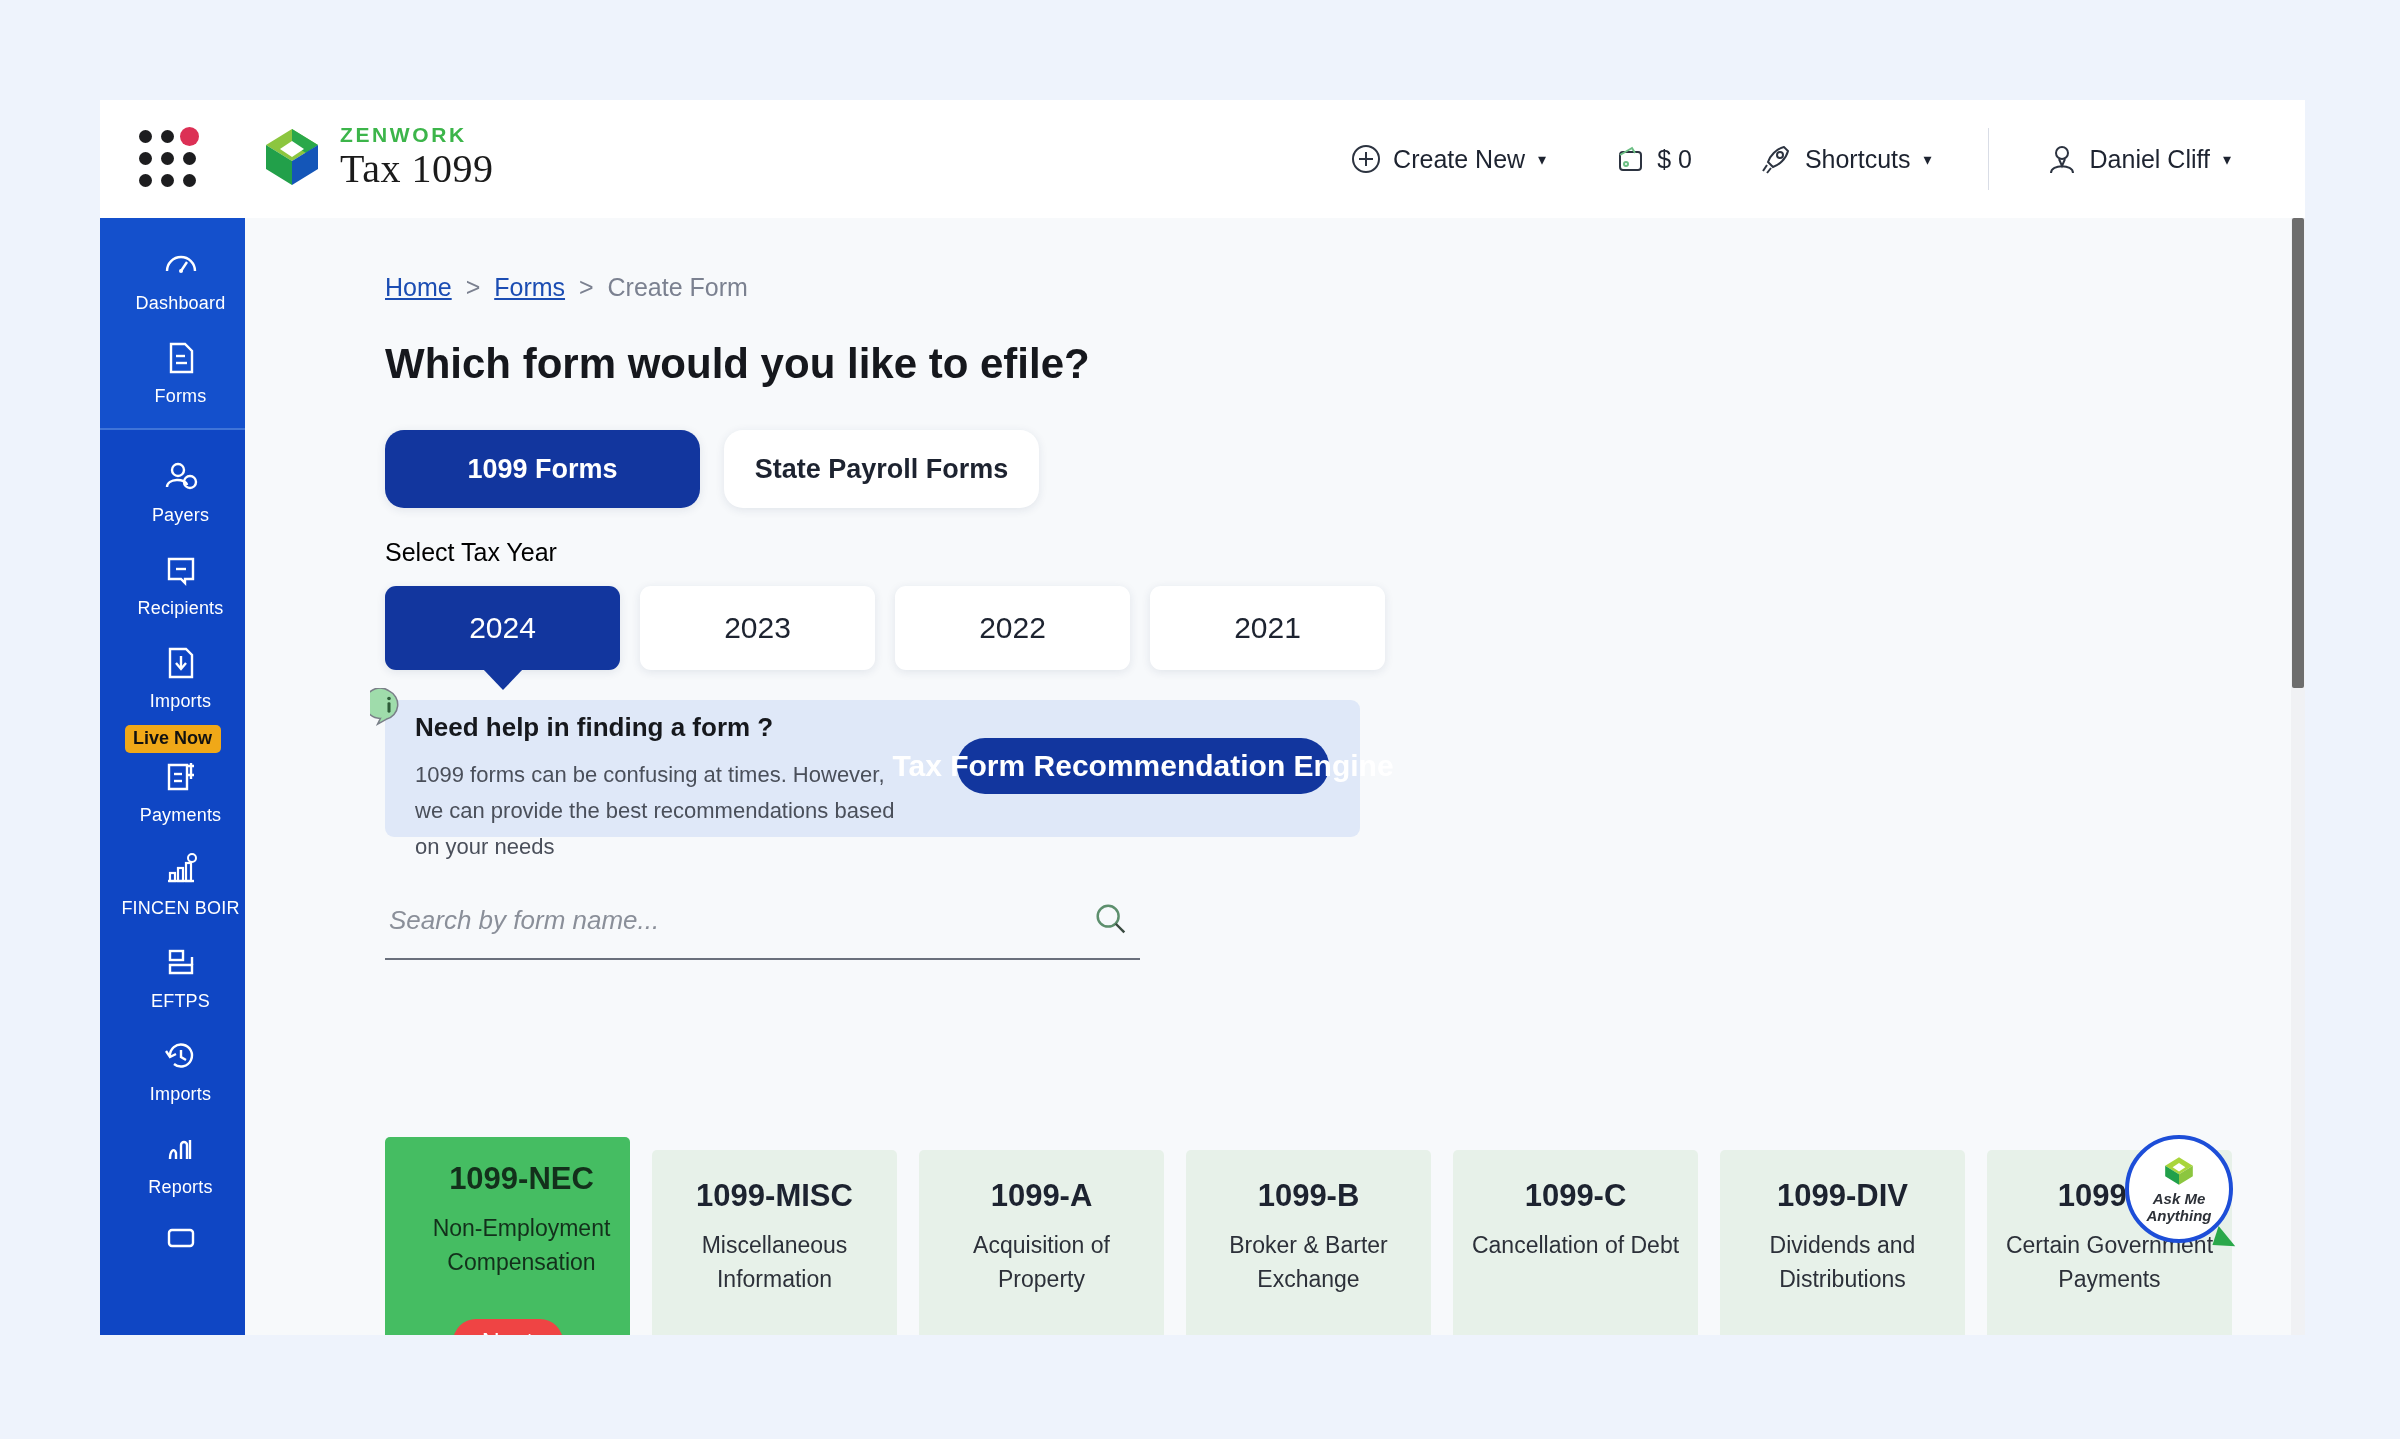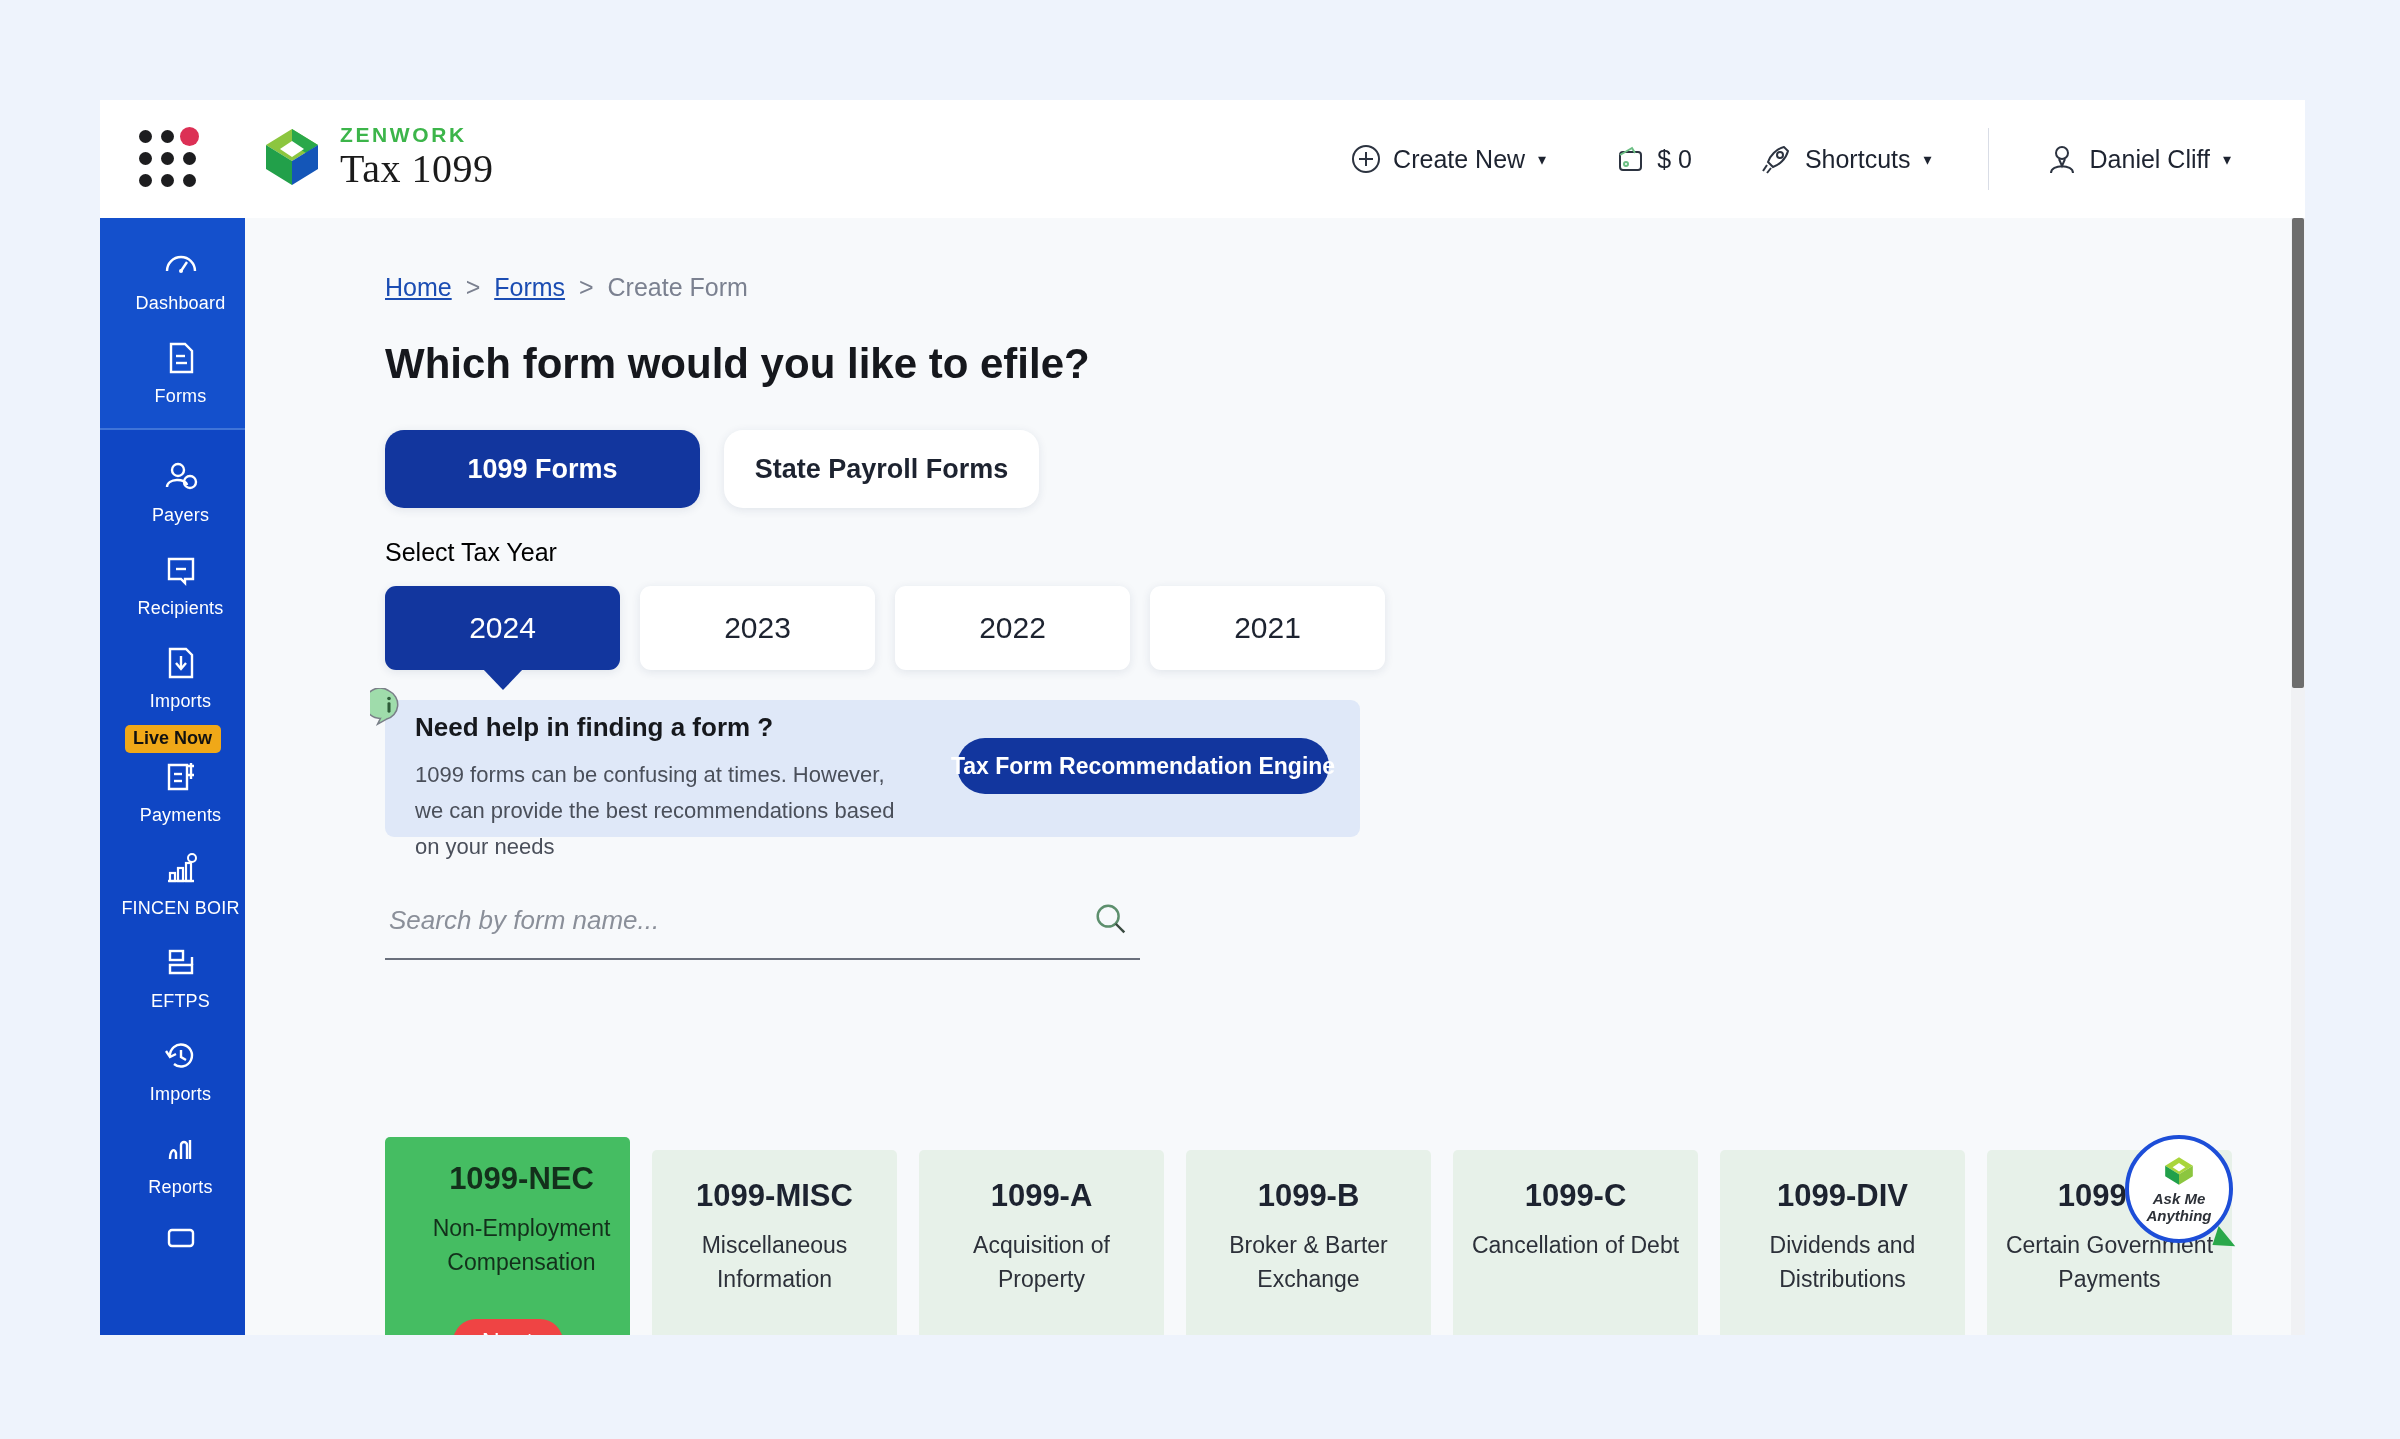--- a/index.html
+++ b/index.html
@@ -295,21 +295,21 @@
   }
   .help-btn {
     position: absolute;
     left: 572px;
     top: 38px;
     width: 372px;
     height: 56px;
     border-radius: 28px;
     background: #12369e;
     color: #ffffff;
-    font-size: 23px;
+    font-size: 30px;
     font-weight: bold;
     display: flex;
     align-items: center;
     justify-content: center;
     white-space: nowrap;
   }
 
   .search-wrap {
     position: absolute;
     left: 140px;

